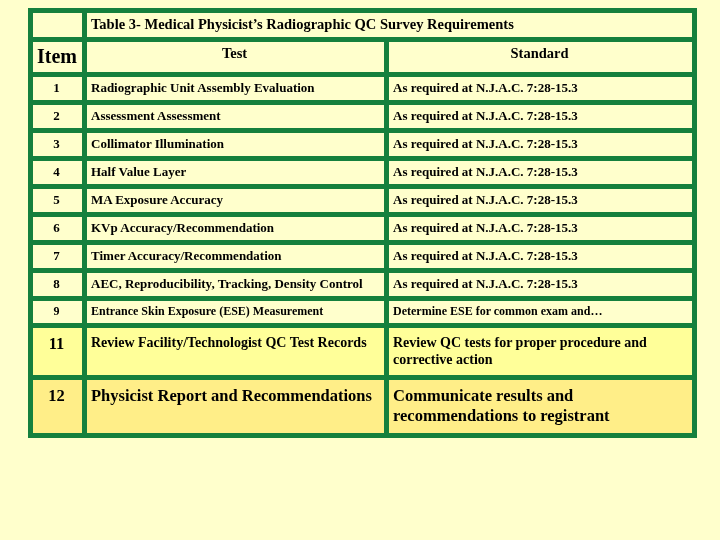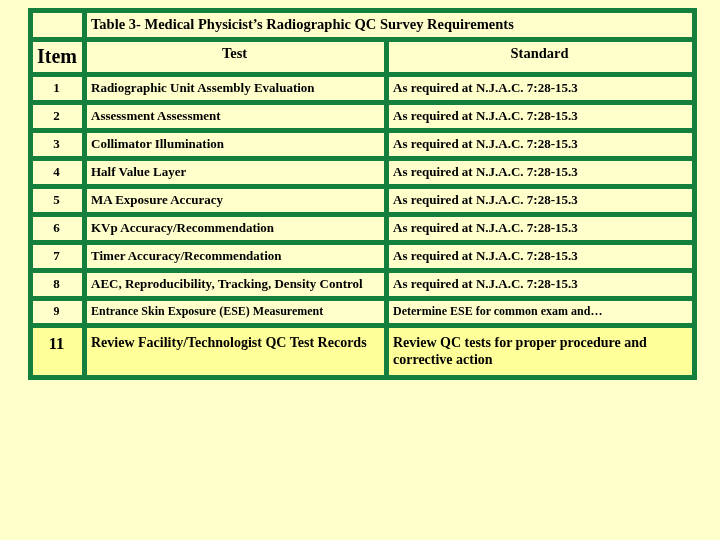--- a/index.html
+++ b/index.html
@@ -162,15 +162,20 @@
       <tr class="small">
         <td class="num">9</td>
         <td class="cell">Entrance Skin Exposure (ESE) Measurement</td>
         <td class="cell">Determine ESE for common exam and…</td>
       </tr>
       <tr class="hl">
         <td class="num">11</td>
         <td class="cell">Review Facility/Technologist QC Test  Records</td>
         <td class="cell">Review QC tests for proper procedure and corrective action</td>
       </tr>
+      <tr class="hl r12">
+        <td class="num">12</td>
+        <td class="cell">Physicist Report and Recommendations</td>
+        <td class="cell">Communicate results and recommendations to registrant</td>
+      </tr>
     </tbody>
   </table>
 </div>
 
 </body></html>

